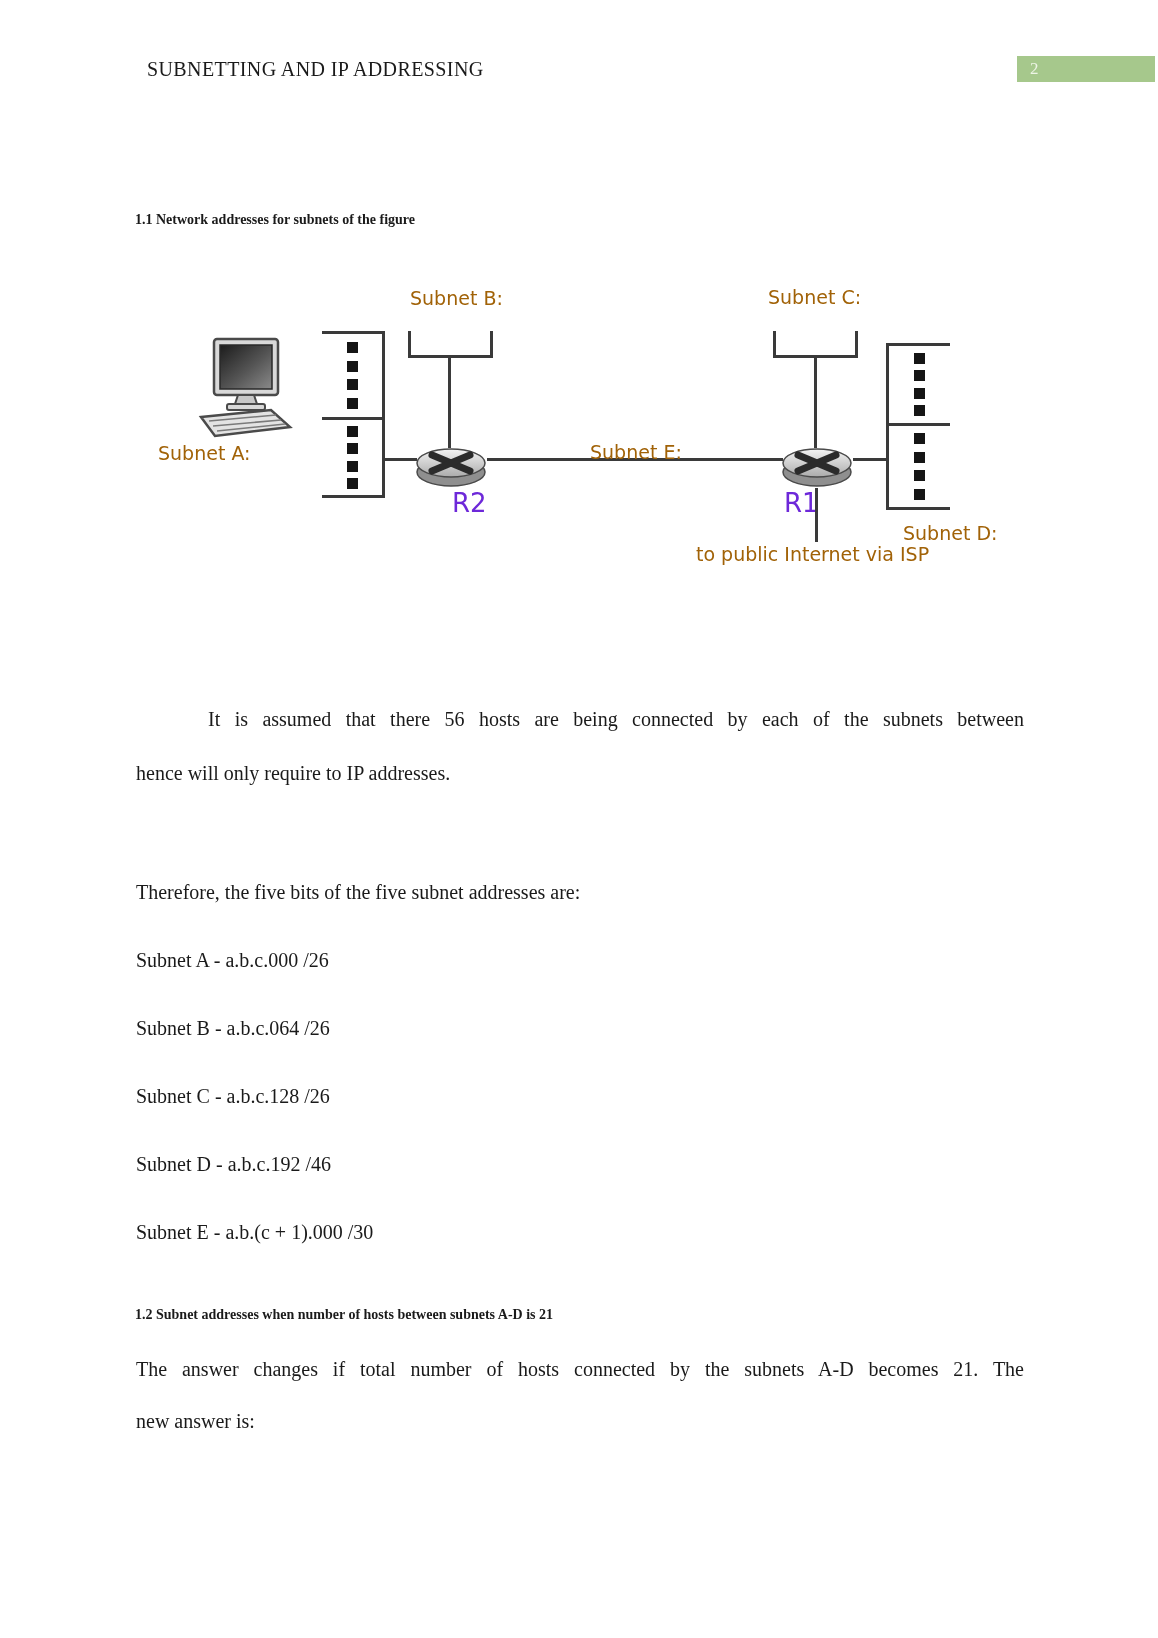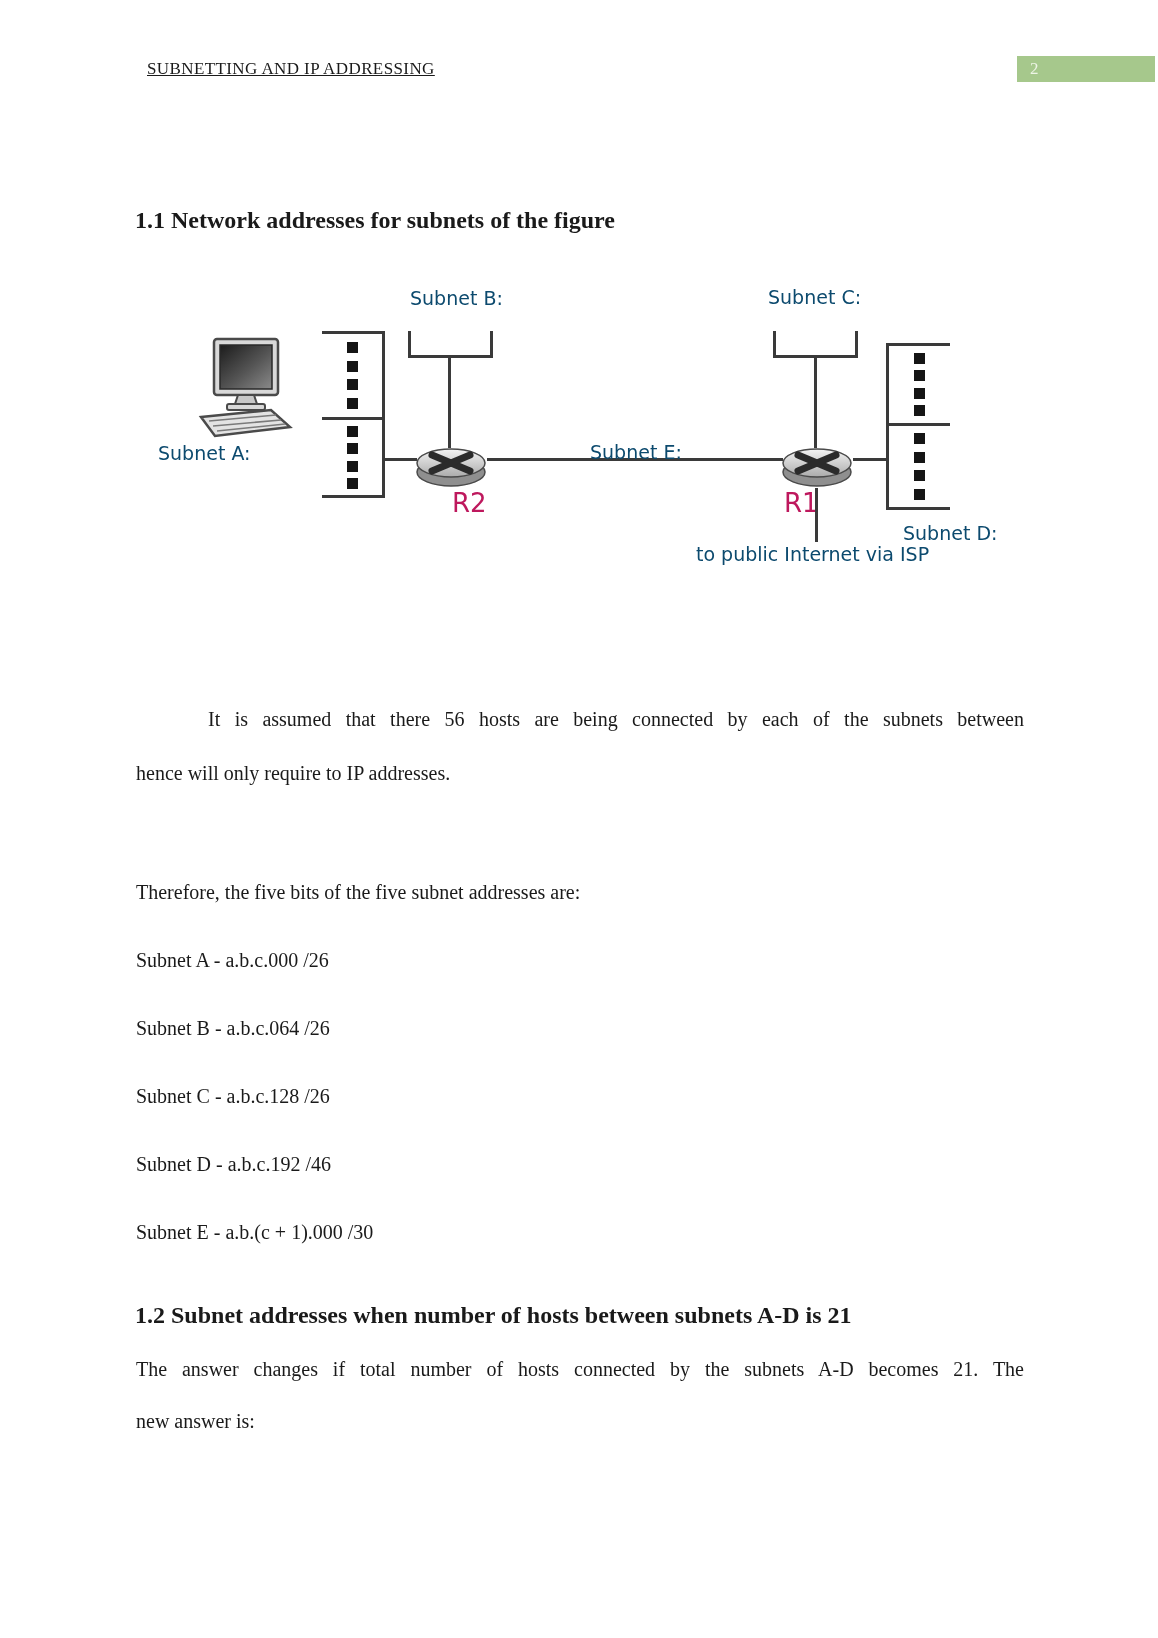--- a/index.html
+++ b/index.html
@@ -2,35 +2,35 @@
 <html><head>
 <meta charset="utf-8">
 <style>
   html,body{margin:0;padding:0;background:#ffffff;}
   .page{
     position:relative;width:1158px;height:1638px;background:#ffffff;
     font-family:"Liberation Serif", serif;color:#1a1a1a;overflow:hidden;
   }
   .abs{position:absolute;}
   
-  .doc-header{font-size:17px;letter-spacing:.4px;line-height:24px;text-decoration:underline;}
+  .doc-header{font-size:20px;letter-spacing:.4px;line-height:24px;}
   .page-badge{left:1017px;top:56px;width:138px;height:26px;line-height:26px;
     padding-left:13px;box-sizing:border-box;font-size:17px;}
   
   .h1{font-size:23px;font-weight:bold;line-height:28px;}
-  .h2{font-size:24px;font-weight:bold;line-height:26px;}
+  .h2{font-size:14px;font-weight:bold;line-height:26px;}
   
   .bodyline{font-size:20px;width:888px;}
   .lh54{line-height:54px;height:54px;}
   .lh52{line-height:52px;height:52px;}
   .jline{text-align:justify;text-align-last:justify;font-family:Liberation Serif, serif;}
   .indent{padding-left:72px;box-sizing:border-box;}
   
-  .dlabel{font-family:"DejaVu Sans", sans-serif;font-size:19px;color:#0c4a6e;line-height:24px;}
-  .rlabel{font-family:"DejaVu Sans", sans-serif;font-size:26px;color:#be185d;line-height:28px;}
+  .dlabel{font-family:"DejaVu Sans", sans-serif;font-size:19px;color:#a16207;line-height:24px;}
+  .rlabel{font-family:"DejaVu Sans", sans-serif;font-size:26px;color:#6d28d9;line-height:28px;}
   .wire{background:#3a3a3a;}
   .bracket{box-sizing:border-box;display:flex;flex-direction:column;
     align-items:center;justify-content:space-evenly;}
   .bl-top{border-top:3px solid #3a3a3a;border-right:3px solid #3a3a3a;}
   .bl-bot{border-top:3px solid #3a3a3a;border-right:3px solid #3a3a3a;border-bottom:3px solid #3a3a3a;}
   .br-top{border-top:3px solid #3a3a3a;border-left:3px solid #3a3a3a;}
   .br-bot{border-top:3px solid #3a3a3a;border-left:3px solid #3a3a3a;border-bottom:3px solid #3a3a3a;}
   .ubracket{box-sizing:border-box;border-left:3px solid #3a3a3a;border-right:3px solid #3a3a3a;border-bottom:3px solid #3a3a3a;}
   .dot{width:11px;height:11px;background:#151515;}
 </style>

